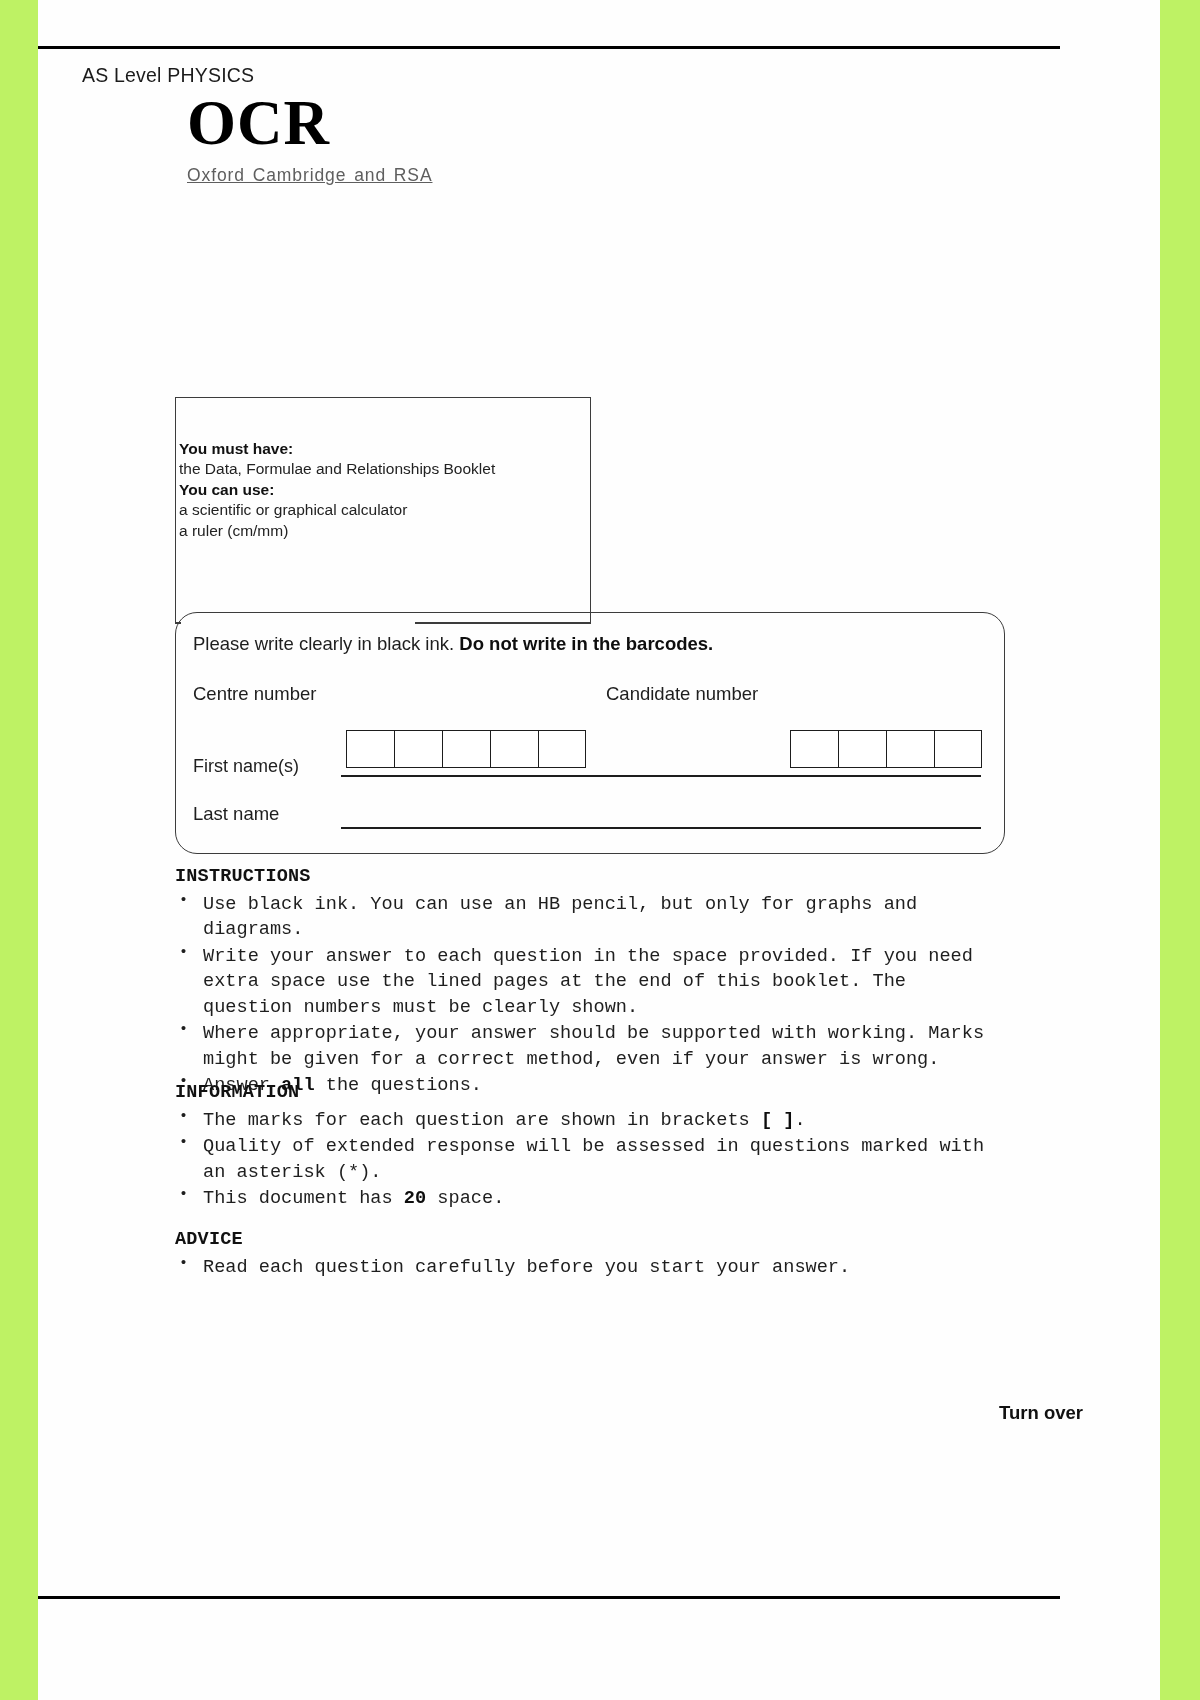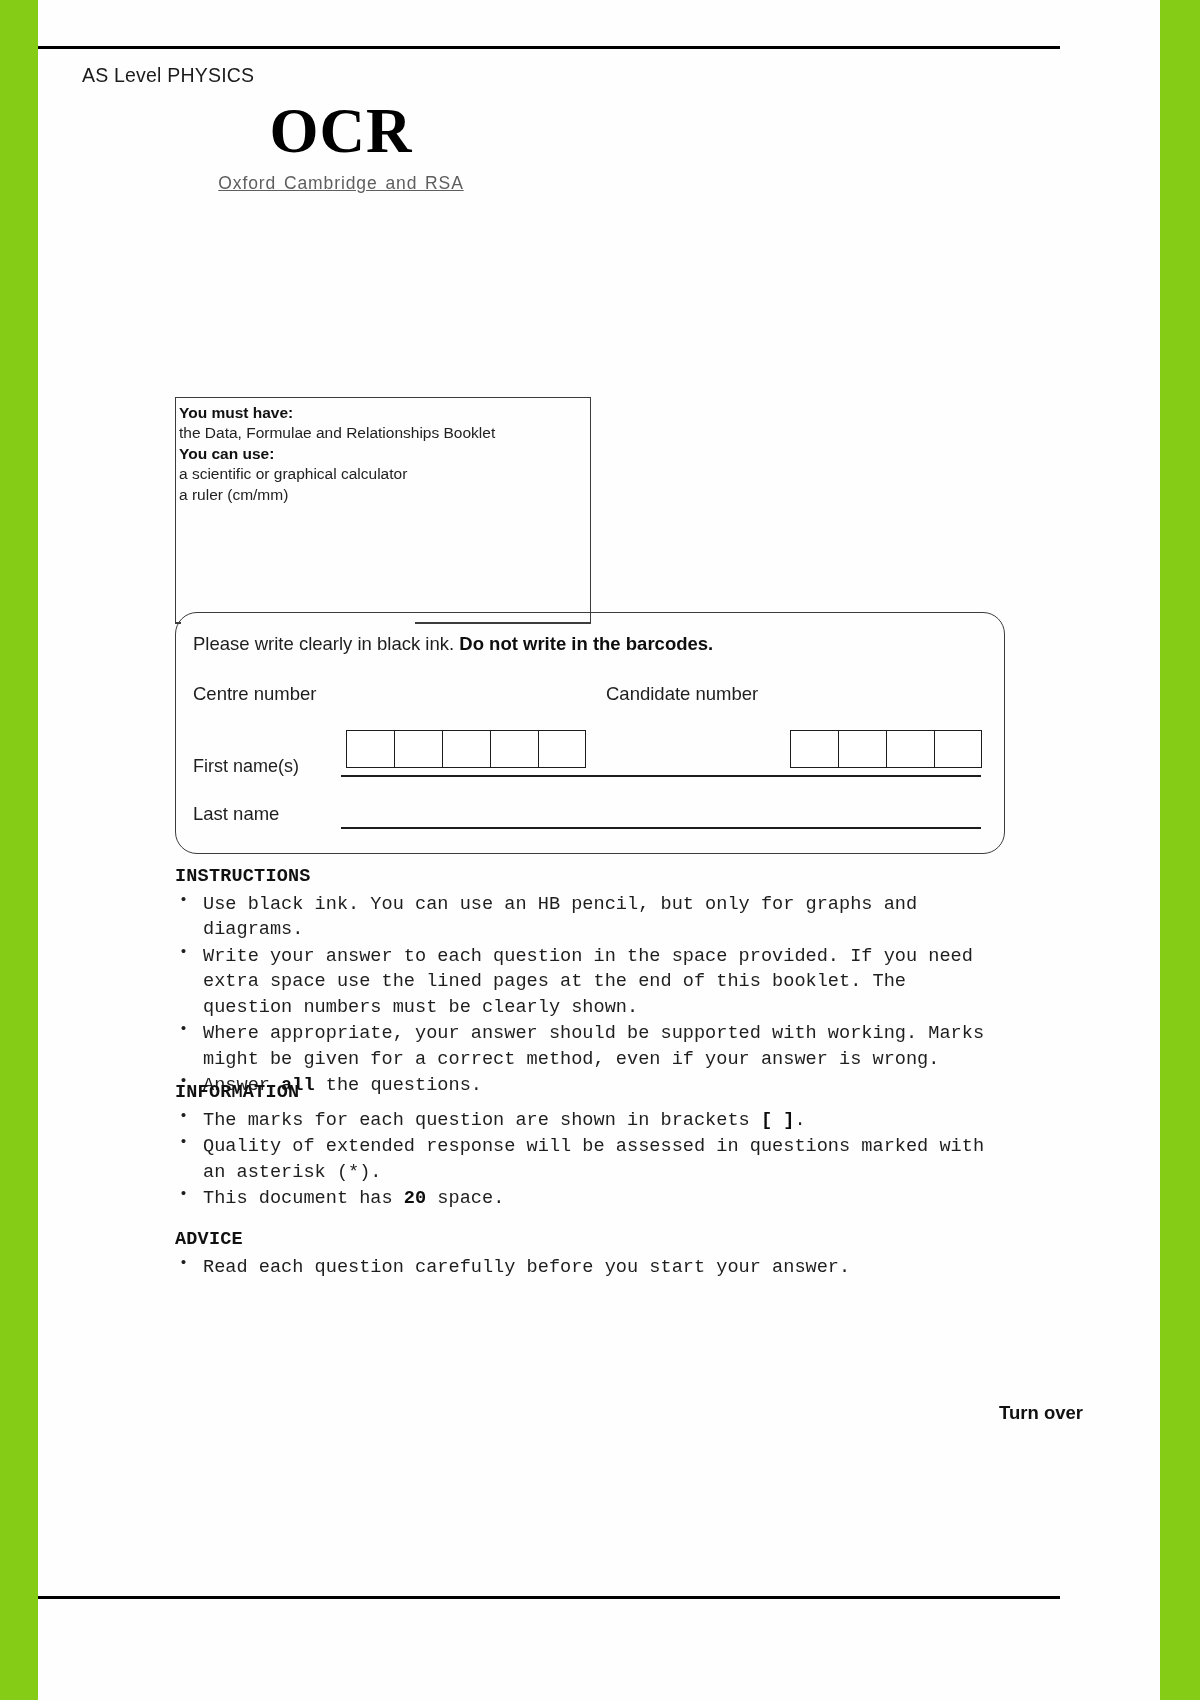--- a/index.html
+++ b/index.html
@@ -7,21 +7,21 @@
     padding: 0;
     background: #8a8a8a;
   }
   body {
     font-family: "Liberation Sans", sans-serif;
   }
   .page {
     position: relative;
     width: 1200px;
     height: 1700px;
-    background: #84cc16;
+    background: #bef264;
     overflow: hidden;
     box-sizing: border-box;
   }
   .sheet {
     position: absolute;
     left: 38px;
     top: 0;
     width: 1122px;
     height: 1700px;
     background: #fefefe;
@@ -47,25 +47,23 @@
     left: 82px;
     top: 64px;
     font-size: 19.5px;
     color: #1b1b1b;
     letter-spacing: 0.2px;
   }
 
   
   .logo-wrap {
     position: absolute;
-    left: 171px;
+    left: 187px;
     top: 92px;
     width: 340px;
-    text-align: center;
-    margin-top: 8px;
   }
   .ocr-logo {
     font-family: "Liberation Serif", serif;
     font-weight: bold;
     font-size: 63px;
     line-height: 1;
     color: #000;
     letter-spacing: 1px;
   }
   .ocr-strap {
@@ -122,20 +120,21 @@
     border-bottom: none;
     box-sizing: border-box;
     background: transparent;
     z-index: 3;
   }
   .materials-box .mb-inner {
     padding: 5px 0 0 3px;
     font-size: 15.5px;
     line-height: 1.32;
     color: #222;
+    margin-top: 36px;
   }
   .materials-box .mb-inner b { font-weight: bold; color: #111; }
   .mb-bottom-left {
     position: absolute;
     left: 175px;
     top: 622px;
     width: 6px;
     height: 2px;
     background: #3c3c3c;
     z-index: 3;

